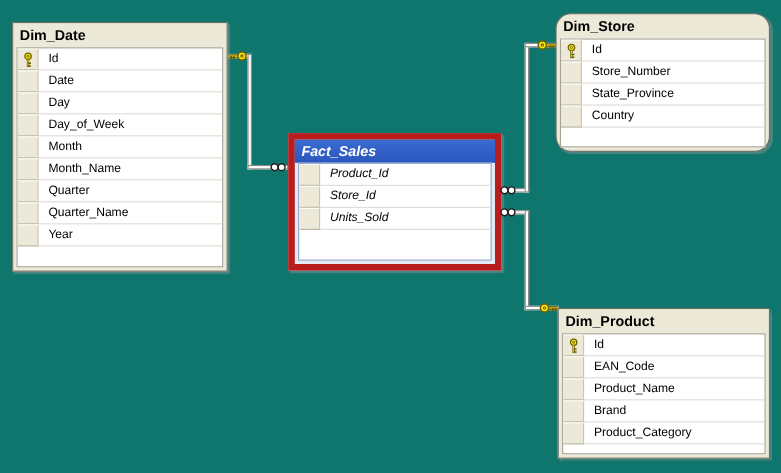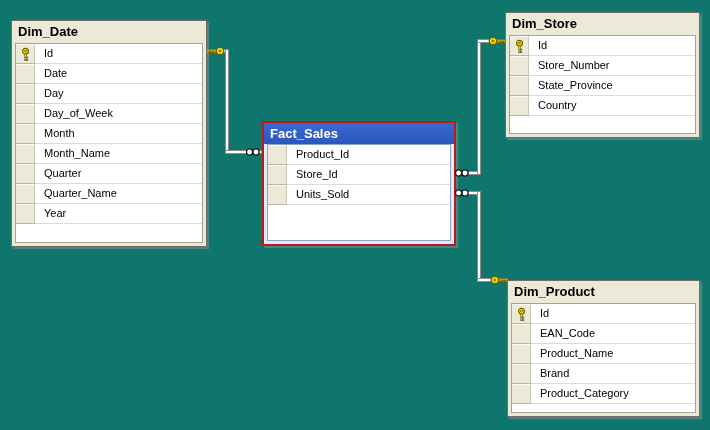--- a/index.html
+++ b/index.html
@@ -25,31 +25,31 @@
     width:19px;min-width:19px;background:#ECE9D8;box-sizing:border-box;
     border-right:1px solid #c9c6b6;border-top:1px solid #fbfaf5;border-bottom:1px solid #b8b5a5;
     display:flex;align-items:center;justify-content:center;
   }
   .rowlabel{
     flex:1;font-size:11px;color:#000;line-height:19px;padding-left:9px;
     border-bottom:1px solid #dddbd2;white-space:nowrap;overflow:hidden;
   }
   
   .table.selected{
-    background:#E4E9F5;border:2px solid #b91c1c;
+    background:#E4E9F5;border:6px solid #b91c1c;font-style:italic;
   }
   .table.selected .table-header{
     height:21px;line-height:21px;color:#fff;
     background:linear-gradient(180deg,#3A6AD0 0%,#2A57BD 100%);
   }
   .table.selected .rows{top:21px;border-color:#8fa3c8;}
   
   #t0{left:11px;top:20px;width:196px;height:227px;}
   #t1{left:262px;top:121px;width:194px;height:125px;}
-  #t2{left:505px;top:12px;width:195px;height:126px;}
+  #t2{left:505px;top:12px;width:195px;height:126px;border-radius:14px;}
   #t3{left:507px;top:280px;width:193px;height:137px;}
   
   .seg{position:absolute;background:#fff;border:1px solid #8a8a8a;box-sizing:border-box;z-index:1;}
   .sym{position:absolute;z-index:3;}
   .flip{transform:scaleX(-1);}
 </style>
 </head>
 <body>
 
 <div class="canvas">

